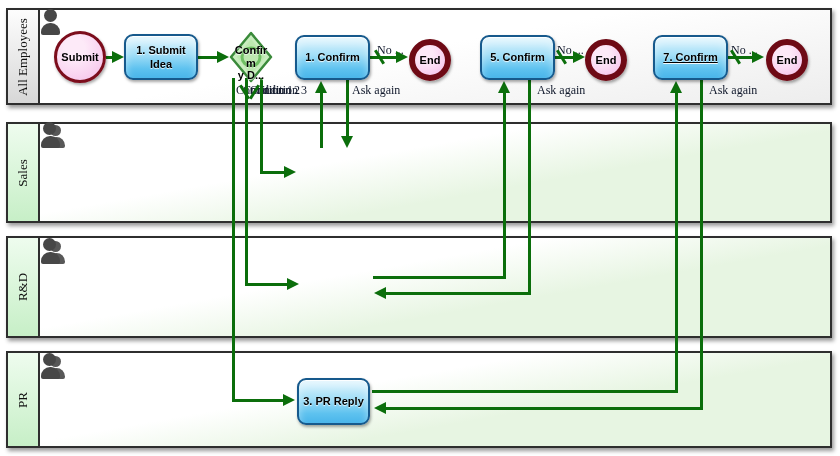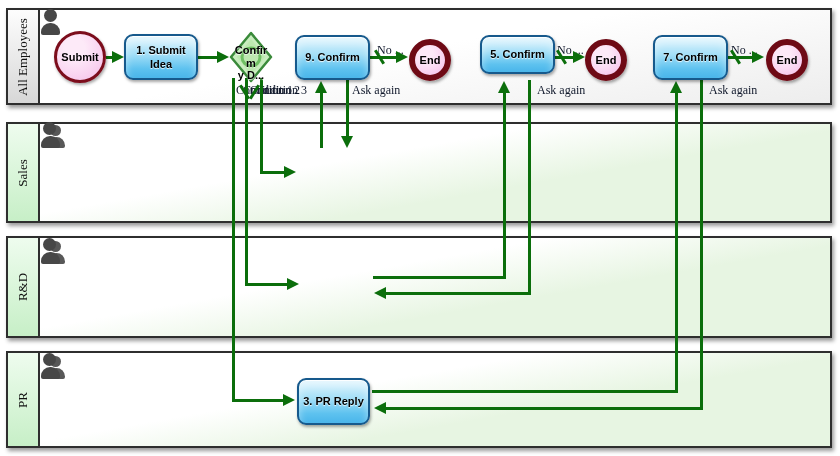--- a/index.html
+++ b/index.html
@@ -199,34 +199,34 @@
         <polygon points="22,8 36,26 22,44 8,26" fill="#b2e3a4" opacity="0.55"></polygon>
         <circle cx="22" cy="26" r="9" fill="none" stroke="#6fbf63" stroke-width="3"></circle>
       </svg>
     </div>
     <div class="gw-label">
       <span>Confirm</span><br>
       <span>y D...</span>
     </div>
 
     <div class="task" style="left:295px;top:35px;width:75px;height:45px;">
-      <span>9. Confirm</span>
+      <span>1. Confirm</span>
     </div>
     <div class="event end" style="left:409px;top:39px;">
       <span>End</span>
     </div>
 
-    <div class="task" style="left:480px;top:35px;width:75px;height:39px;">
+    <div class="task" style="left:480px;top:35px;width:75px;height:45px;">
       <span>5. Confirm</span>
     </div>
     <div class="event end" style="left:585px;top:39px;">
       <span>End</span>
     </div>
 
-    <div class="task" style="left:653px;top:35px;width:75px;height:45px;">
+    <div class="task" style="left:653px;top:35px;width:75px;height:45px;text-decoration:underline;">
       <span>7. Confirm</span>
     </div>
     <div class="event end" style="left:766px;top:39px;">
       <span>End</span>
     </div>
 
 
 
     <div class="task" style="left:297px;top:378px;width:73px;height:47px;">
       <span>3. PR Reply</span>

